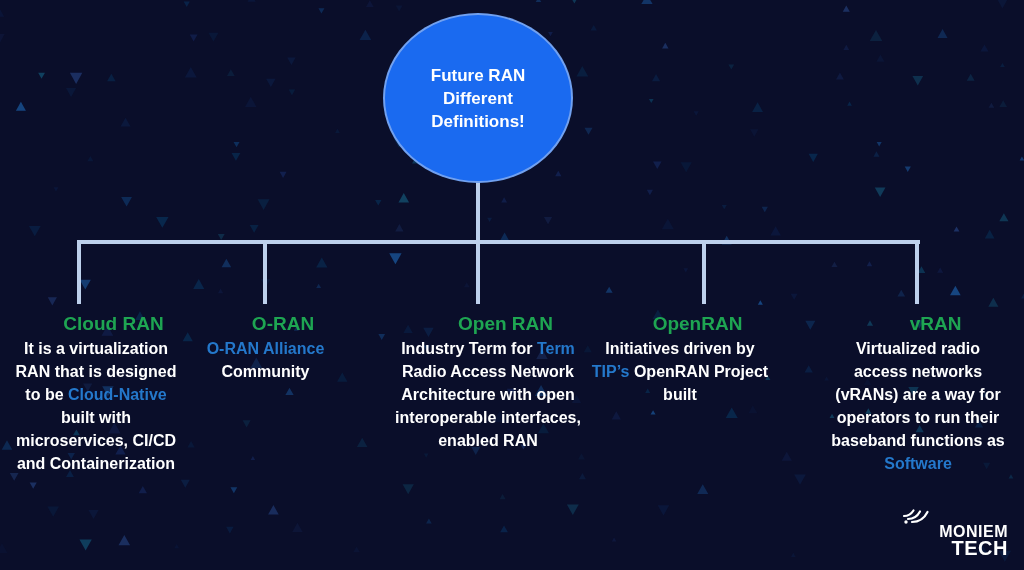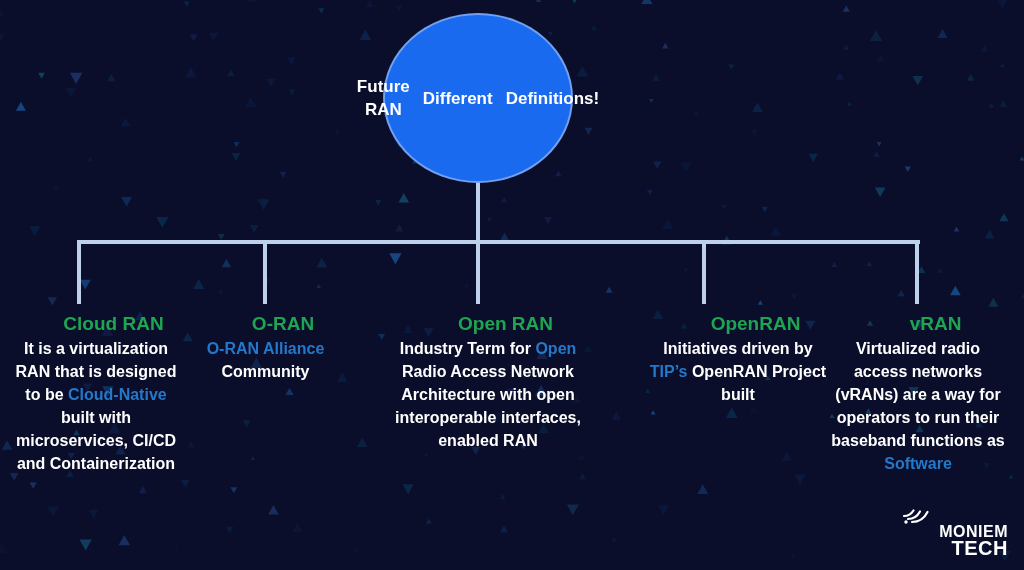--- a/index.html
+++ b/index.html
@@ -19,35 +19,35 @@
   .stub-1{left:77px;}
   .stub-2{left:263px;}
   .stub-4{left:702px;}
   .stub-5{left:915px;}
 
   
   .root-node{
     position:absolute;left:383px;top:13px;width:190px;height:170px;
     border-radius:50%;background:var(--node,#1a6af0);
     border:2px solid rgba(185,205,240,.55);box-sizing:border-box;
-    display:flex;flex-direction:row;align-items:center;justify-content:center;
-    color:#fff;font-size:17px;line-height:23px;font-weight:700;text-align:center;gap:13px;
+    display:flex;flex-direction:column;align-items:center;justify-content:center;
+    color:#fff;font-size:17px;line-height:23px;font-weight:700;text-align:center;
   }
 
   
   .branch{position:absolute;top:312px;text-align:center;color:#fff;}
   .branch-title{font-size:19px;line-height:23px;font-weight:700;color:var(--green,#1ea552);padding-left:35px;}
   .branch-body{margin-top:2px;font-size:16px;line-height:23px;font-weight:700;}
   .b1 .branch-body{}
   .bline{white-space:nowrap;}
   .accent{color:var(--accent,#2478cb);}
   .b1{left:0px;width:192px;}
   .b2{left:178px;width:175px;}
   .b3{left:380px;width:216px;}
-  .b4{left:642px;width:192px;}
+  .b4{left:584px;width:192px;}
   .b5{left:820px;width:196px;}
 
   
   .logo{position:absolute;right:16px;top:522px;width:120px;text-align:right;color:#fff;font-weight:700;}
   .logo-line1{font-size:16px;line-height:19px;letter-spacing:.5px;}
   .logo-line2{font-size:20px;line-height:16px;letter-spacing:.5px;margin-top:-1px;}
   .logo-icon{position:absolute;left:12px;top:-18px;width:30px;height:20px;}
 </style>
 </head>
 <body>
@@ -298,21 +298,21 @@
       <div class="branch b2">
         <div class="branch-title">O-RAN</div>
         <div class="branch-body">
           <div class="bline"><span class="accent">O-RAN Alliance</span></div>
           <div class="bline"><span>Community</span></div>
         </div>
       </div>
       <div class="branch b3">
         <div class="branch-title">Open RAN</div>
         <div class="branch-body">
-          <div class="bline"><span>Industry Term for </span><span class="accent">Open</span></div>
+          <div class="bline"><span>Industry Term for </span><span class="accent">Term</span></div>
           <div class="bline"><span>Radio Access Network</span></div>
           <div class="bline"><span>Architecture with open</span></div>
           <div class="bline"><span>interoperable interfaces,</span></div>
           <div class="bline"><span>enabled RAN</span></div>
         </div>
       </div>
       <div class="branch b4">
         <div class="branch-title">OpenRAN</div>
         <div class="branch-body">
           <div class="bline"><span>Initiatives driven by</span></div>

